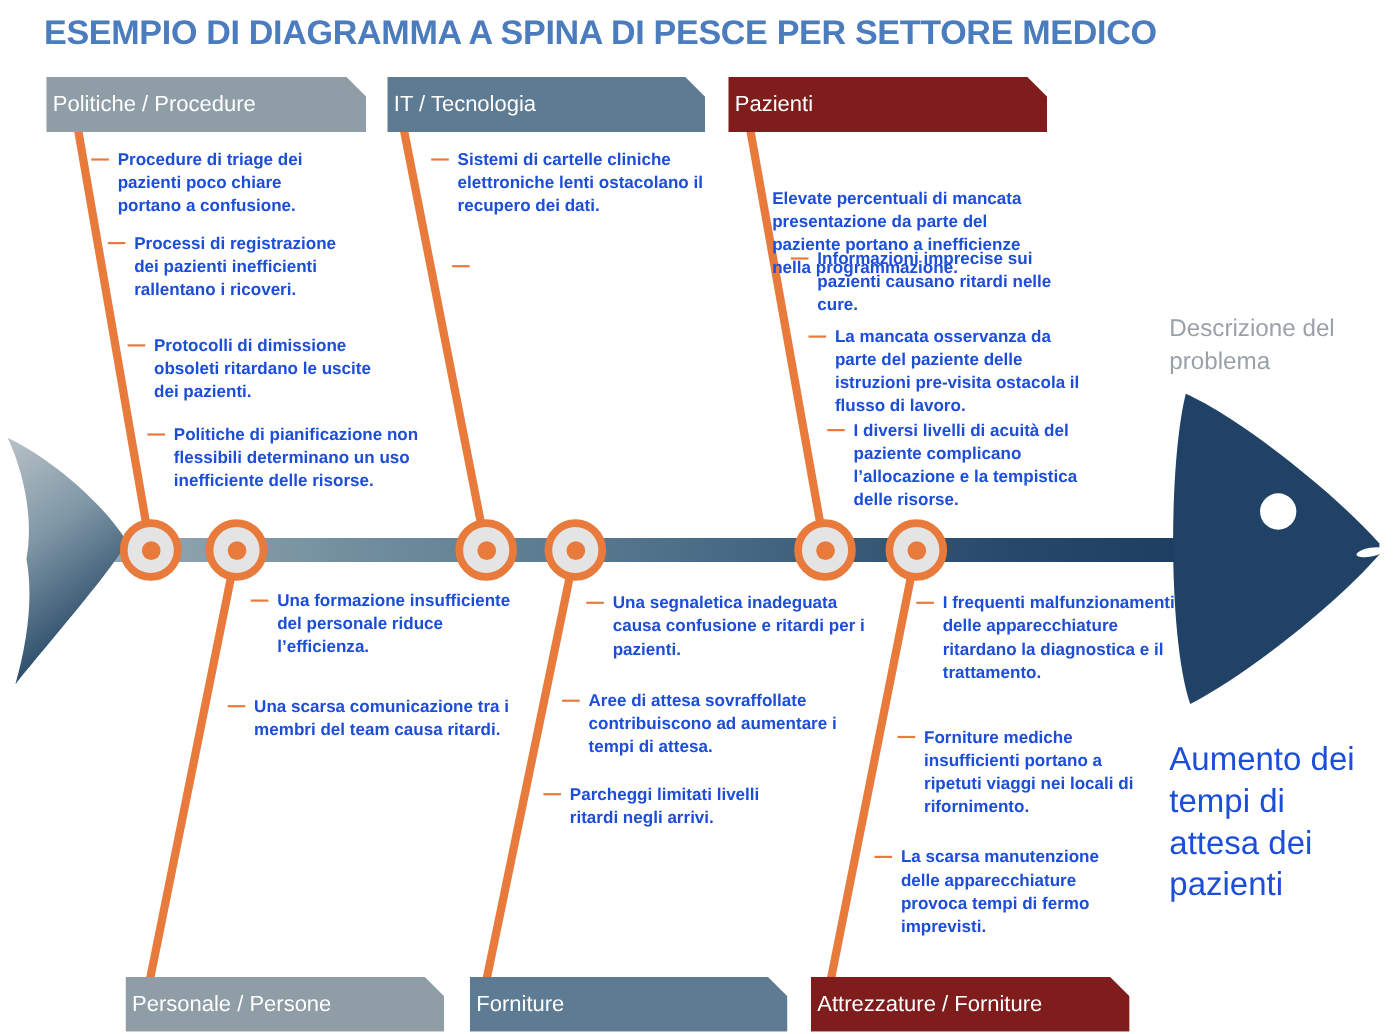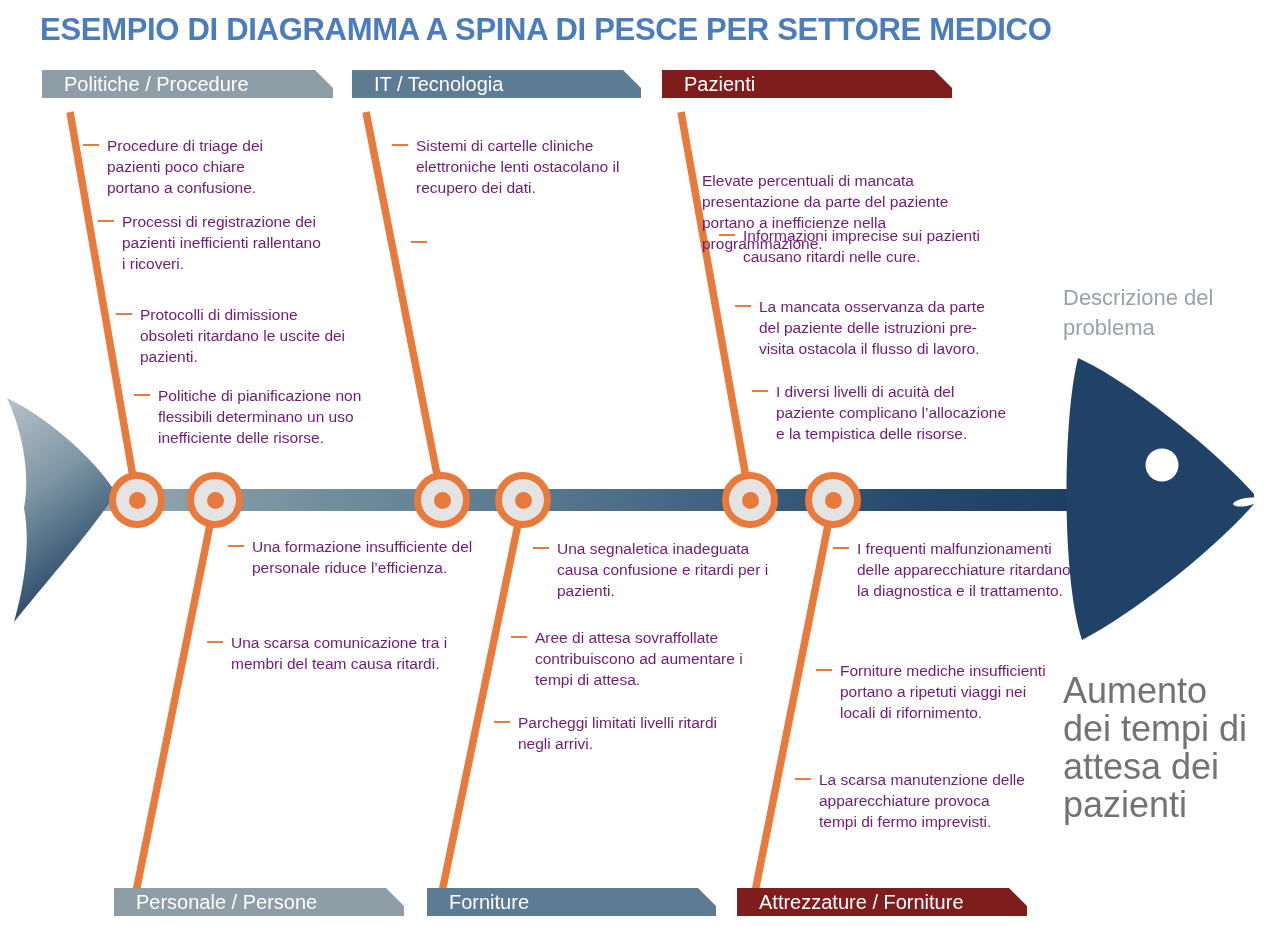--- a/index.html
+++ b/index.html
@@ -9,32 +9,32 @@
   }
   .abs{position:absolute;}
   
   .title{
     left:40px;top:12px;width:1180px;
     font-size:31px;font-weight:700;letter-spacing:-0.3px;
     color:#4a7cbe;white-space:nowrap;
   }
   
   .catbox{
-    height:28px;display:flex;align-items:center;
-    padding-left:22px;box-sizing:border-box;
+    height:50px;display:flex;align-items:center;
+    padding-left:6px;box-sizing:border-box;
     color:#ffffff;font-size:20px;
     clip-path:polygon(0 0, calc(100% - 18px) 0, 100% 18px, 100% 100%, 0 100%);
   }
   .tone-light{background:#8e9da6;}
   .tone-medium{background:#5d7b93;}
   .tone-dark{background:#7f1d1d;}
   
   .cause{
     display:flex;align-items:flex-start;gap:8px;
-    font-size:15.5px;line-height:21px;color:#701a75;
+    font-size:15.5px;line-height:21px;color:#1d4ed8;font-weight:bold;
   }
   .dash{
     flex:0 0 16px;height:0;border-top:2.5px solid #e87a3c;margin-top:9px;
   }
   
   .spine{
     left:90px;top:489px;width:1080px;height:22px;border-radius:2px;
     background:linear-gradient(to right,#98aab3 0%,#74909f 20%,#4e7089 48%,#24476a 78%,#173a5c 100%);
   }
   
@@ -44,21 +44,21 @@
     display:flex;align-items:center;justify-content:center;
   }
   .node-dot{width:17px;height:17px;border-radius:50%;background:#e87a3c;}
   
   .problem-label{
     left:1063px;top:283px;width:185px;
     font-size:22px;line-height:30px;color:#9aa1a8;
   }
   .problem-statement{
     left:1063px;top:672px;width:185px;
-    font-size:36px;line-height:38px;color:#737373;
+    font-size:30px;line-height:38px;color:#1d4ed8;
   }
   svg{display:block;}
 </style>
 </head>
 <body>
 
 <div class="canvas">
 
   <div class="abs spine"></div>
 

